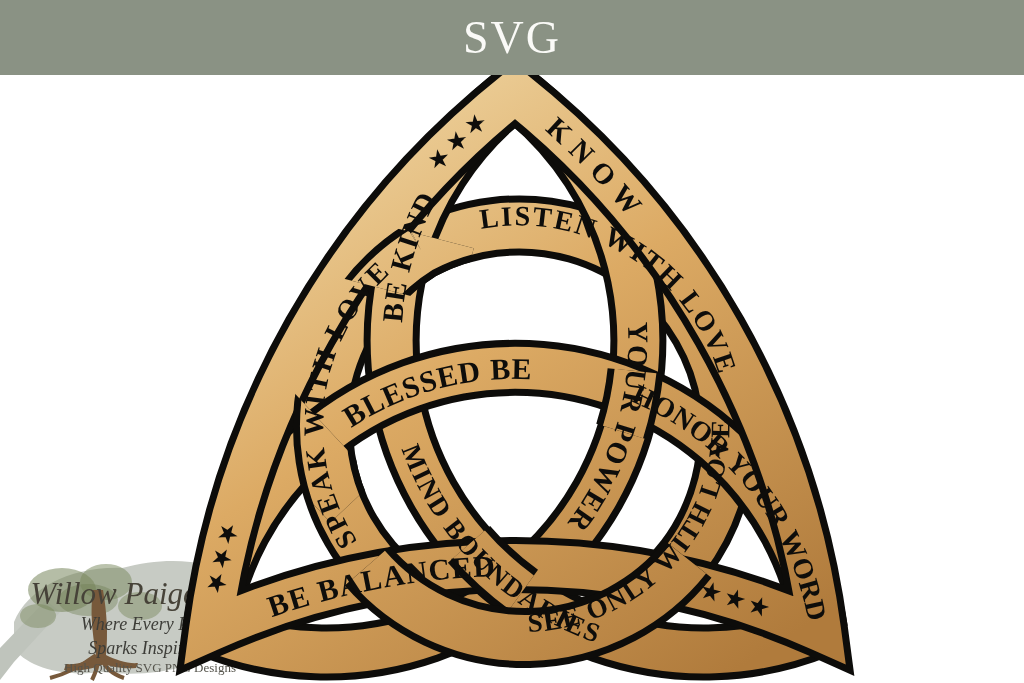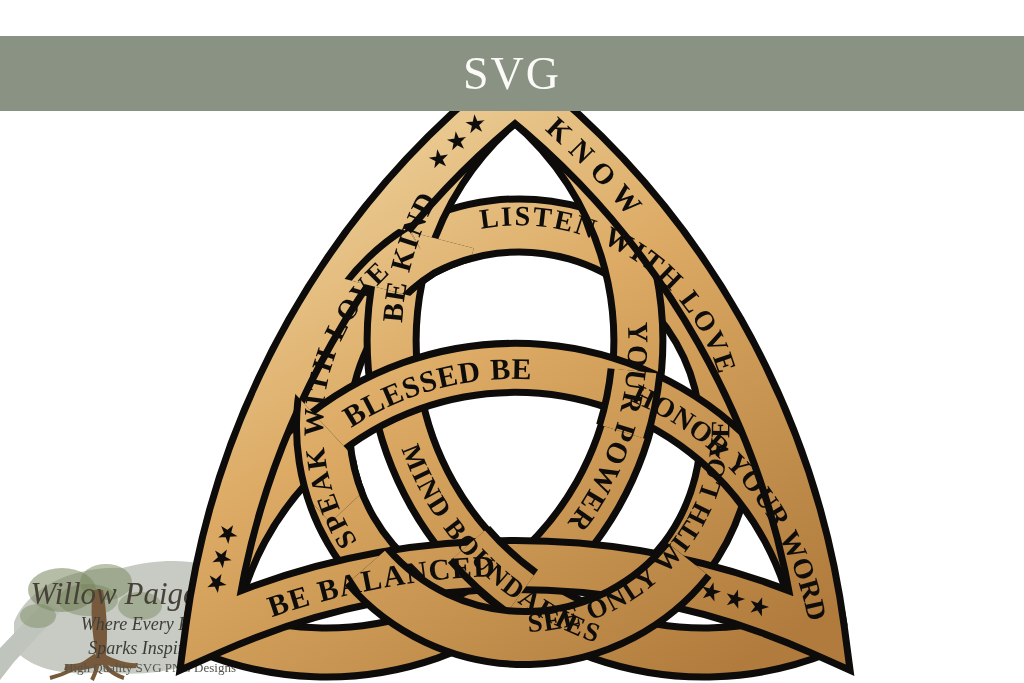--- a/index.html
+++ b/index.html
@@ -1,18 +1,18 @@
 <!DOCTYPE html>
 <html><head>
 <meta charset="utf-8">
 <style>
   html,body{margin:0;padding:0;background:#ffffff;font-family:"Liberation Sans",sans-serif;}
   .stage{position:relative;width:1024px;height:683px;overflow:hidden;background:#ffffff;}
   .topbar{position:absolute;left:0;top:0;width:1024px;height:75px;background:#8a9284;
-          display:flex;align-items:center;justify-content:center;gap:47px;margin-top:36px;}
+          display:flex;align-items:center;justify-content:center;gap:47px;}
   .topbar .fmt{color:#fafaf7;font-family:"Liberation Serif",serif;font-size:46px;
                letter-spacing:2px;line-height:1;}
   .artsvg{position:absolute;left:0;top:0;}
   .bk {fill:none;stroke:#0d0c0a;stroke-width:56;}
   .gd {fill:none;stroke:url(#goldg);stroke-width:42;}
   .bkc{fill:none;stroke:#0d0c0a;stroke-width:60;}
   .gdc{fill:none;stroke:url(#goldg);stroke-width:46;}
   .bko{fill:none;stroke:#0d0c0a;stroke-width:56;stroke-linejoin:miter;stroke-miterlimit:8;}
   .gdo{fill:none;stroke:url(#goldg);stroke-width:42;stroke-linejoin:miter;stroke-miterlimit:8;}
   .bandtxt{font-family:"Liberation Serif",serif;font-weight:bold;fill:#0e0d0b;}

